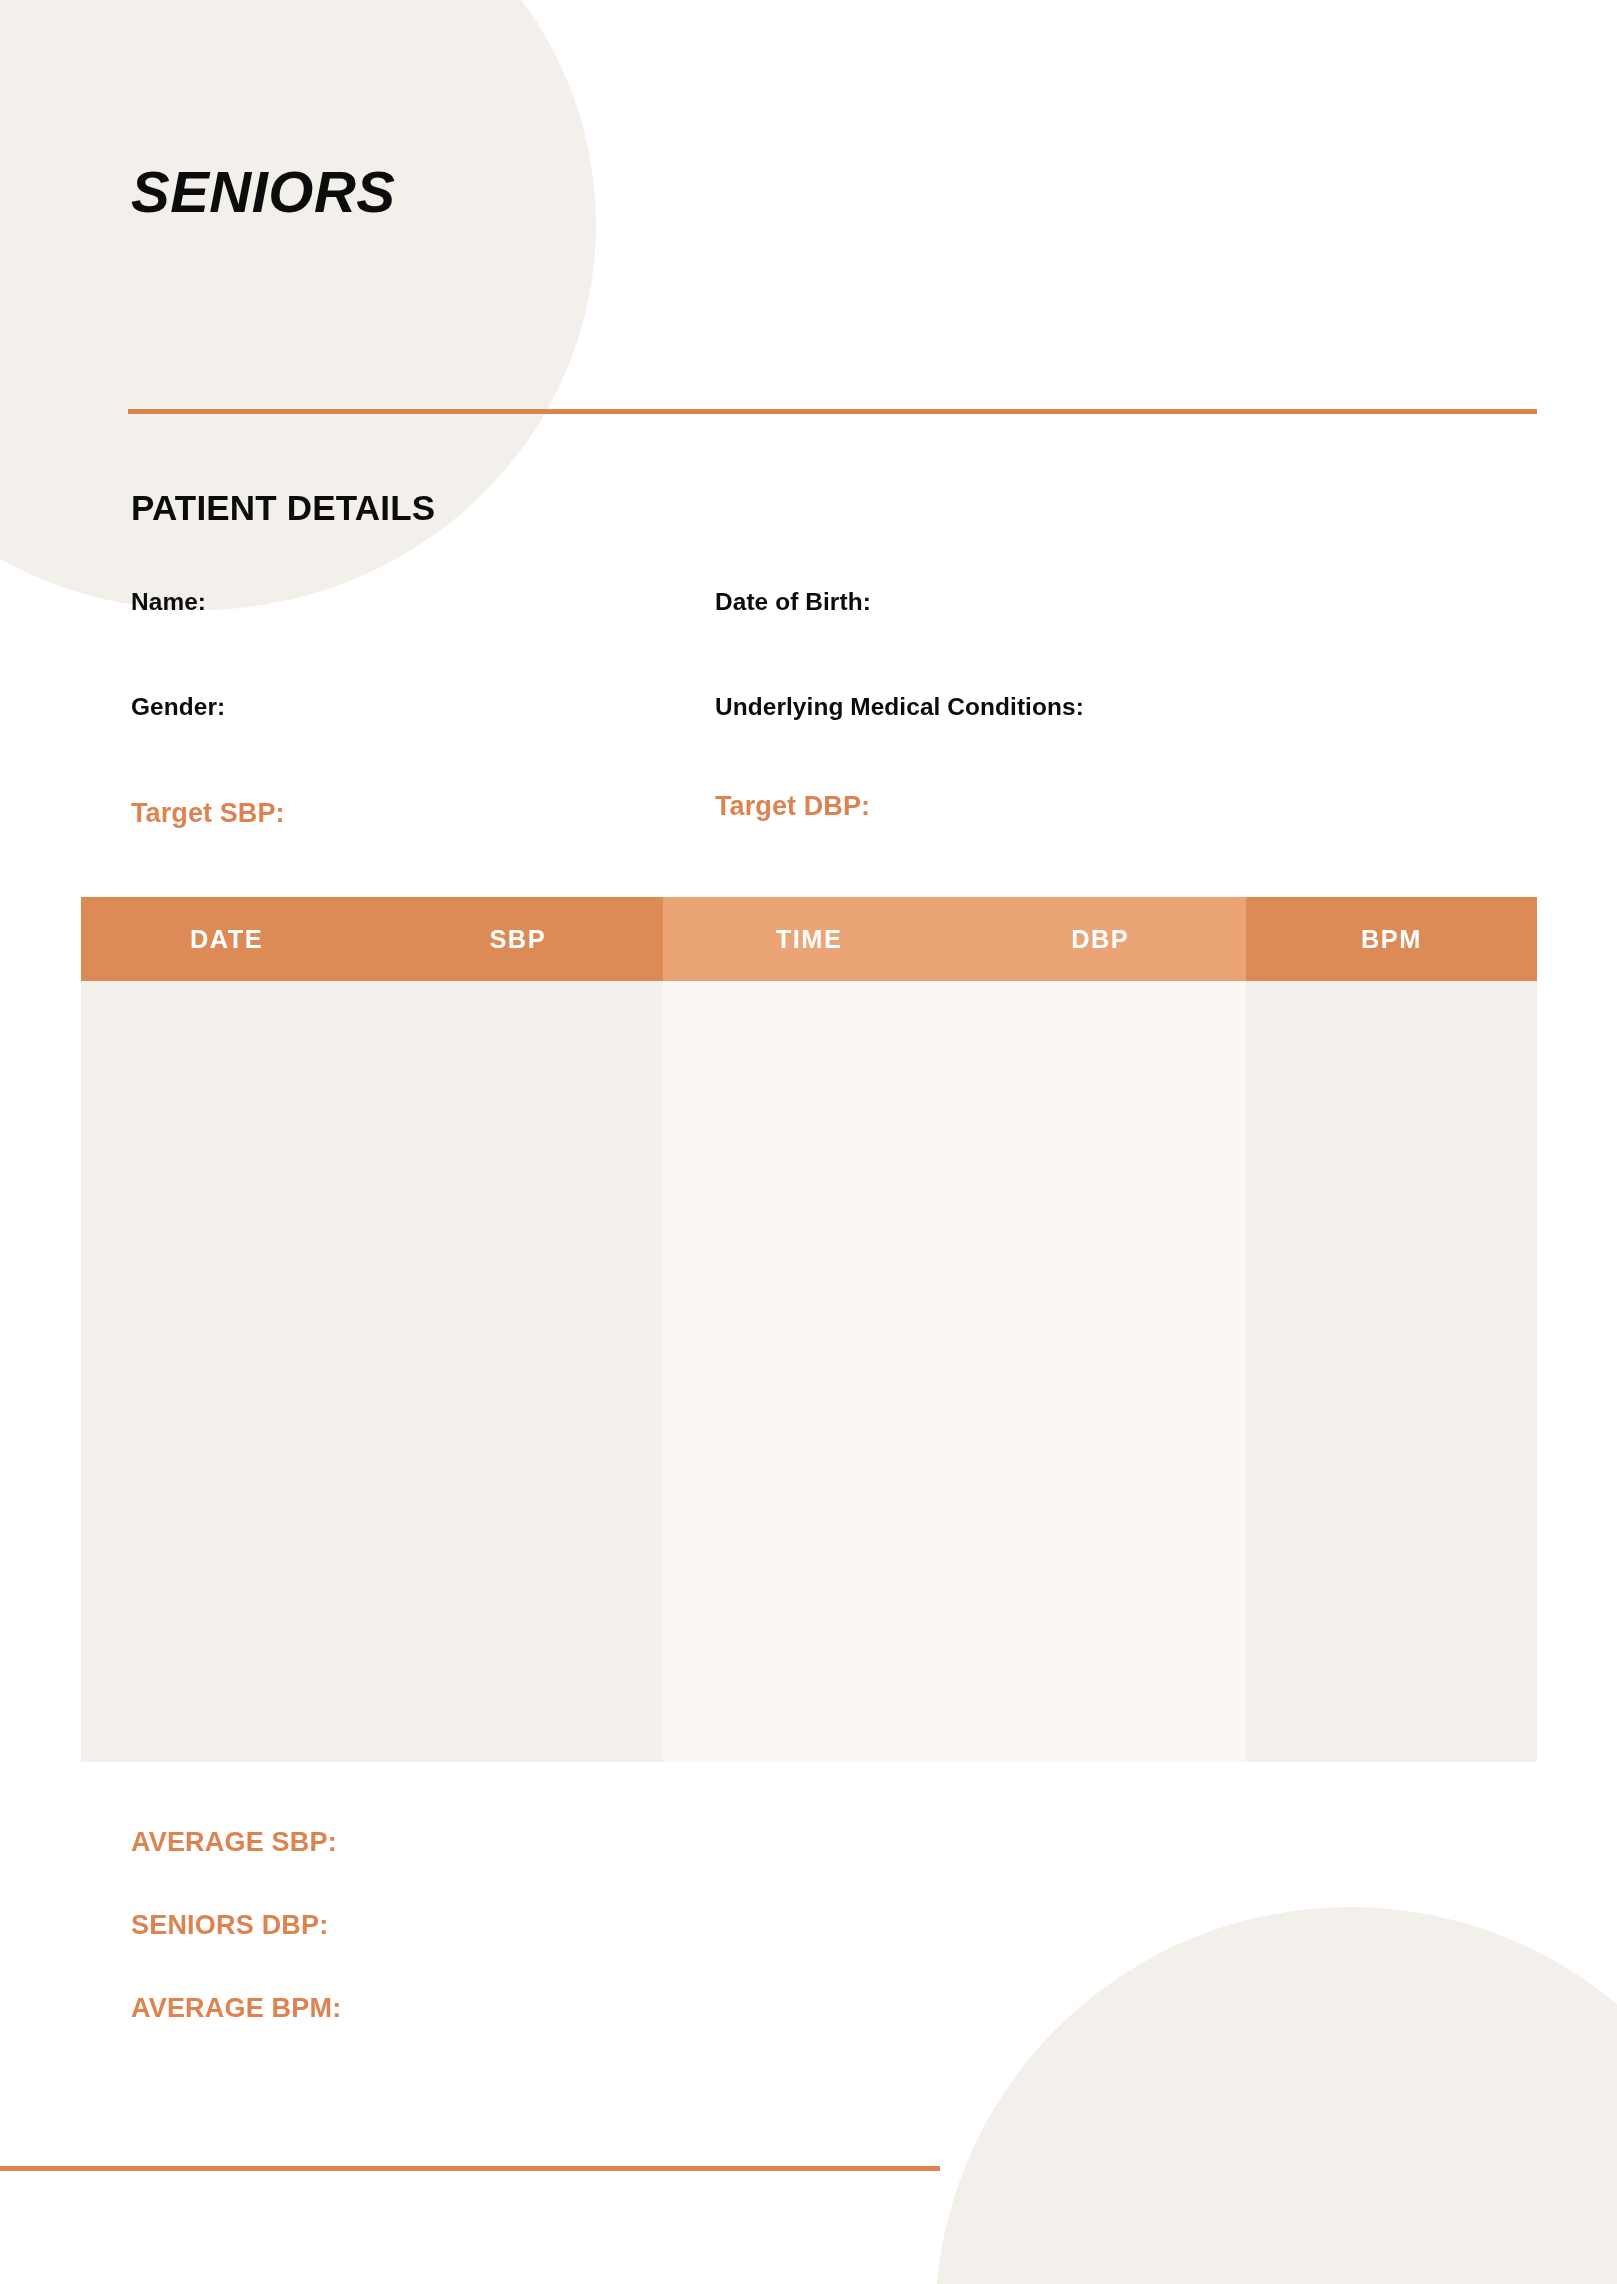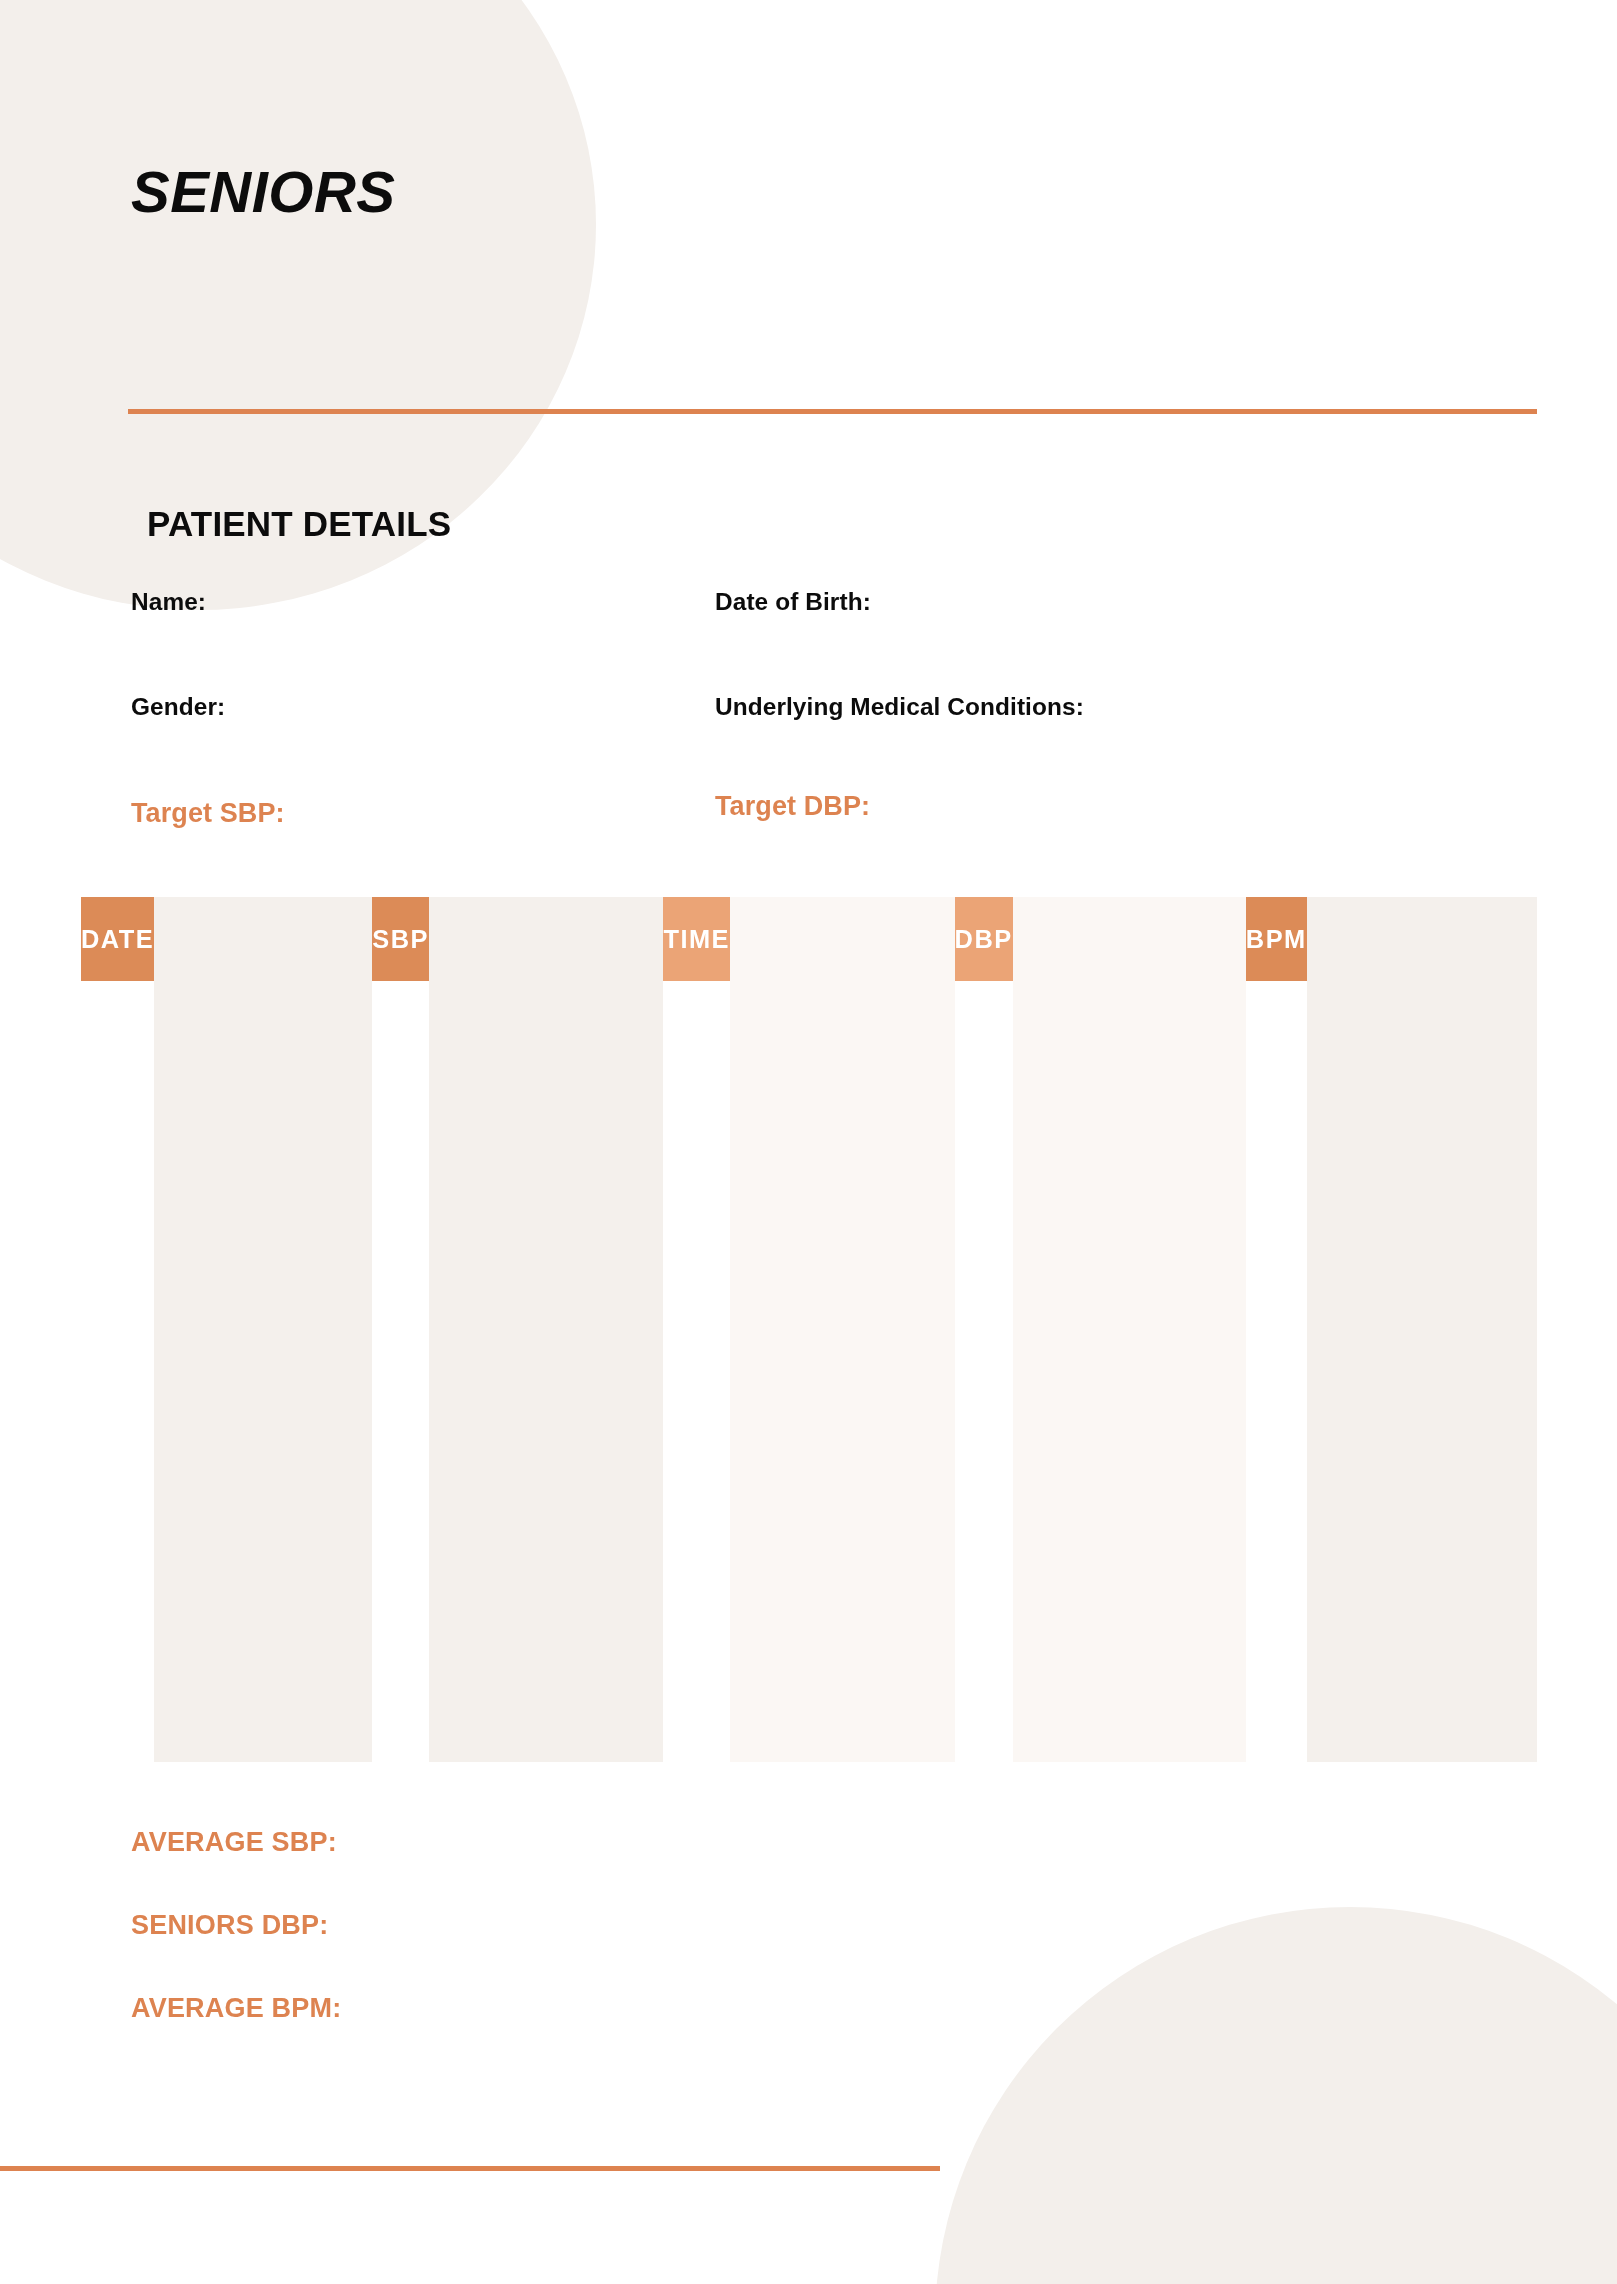--- a/index.html
+++ b/index.html
@@ -89,21 +89,21 @@
 
   
   .section-title {
     position: absolute;
     left: 131px;
     top: 488px;
     font-size: 35px;
     font-weight: 700;
     letter-spacing: 0.2px;
     color: #0C0C0C;
-    margin: 16px;
+    margin: 0;
   }
 
   .detail {
     position: absolute;
     font-size: 24.4px;
     font-weight: 700;
     color: #0C0C0C;
     letter-spacing: 0.1px;
     margin: 0;
     white-space: nowrap;
@@ -122,21 +122,21 @@
     position: absolute;
     left: 81px;
     top: 897px;
     width: 1456px;
     height: 865px;
     display: flex;
   }
   .bp-col {
     flex: 1 1 0;
     display: flex;
-    flex-direction: row;
+    flex-direction: column;
   }
   .bp-head {
     height: 84px;
     display: flex;
     align-items: center;
     justify-content: center;
     color: #ffffff;
     font-size: 25.4px;
     font-weight: 700;
     letter-spacing: 1.5px;

